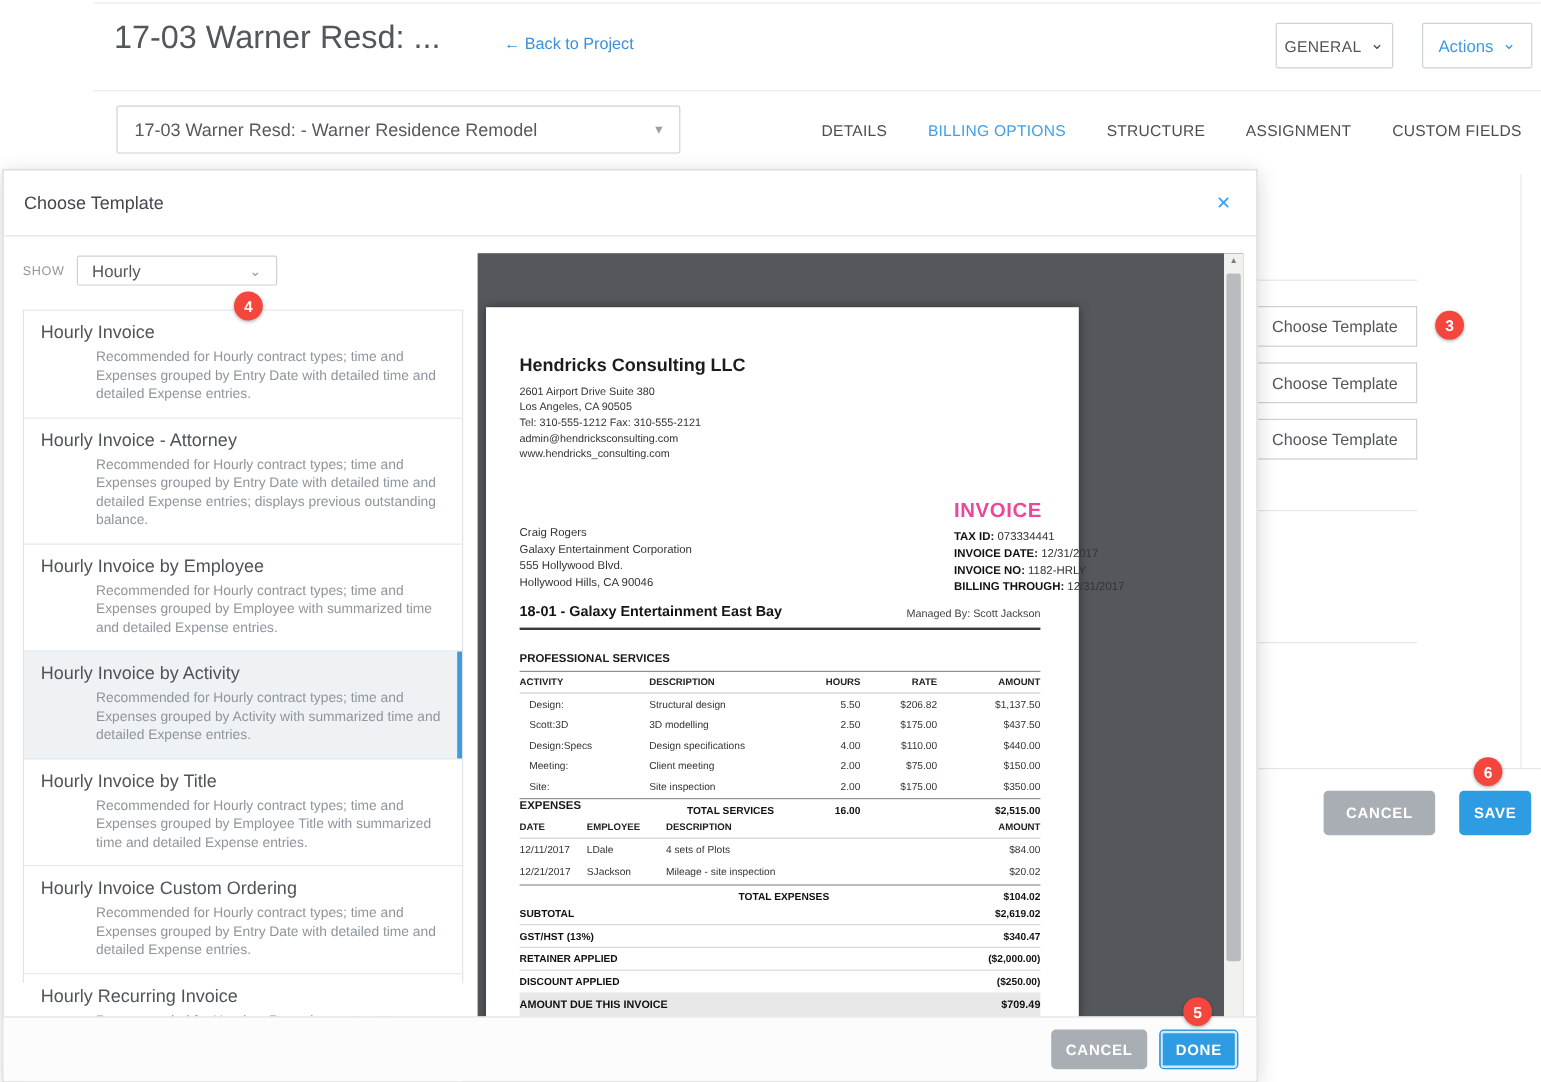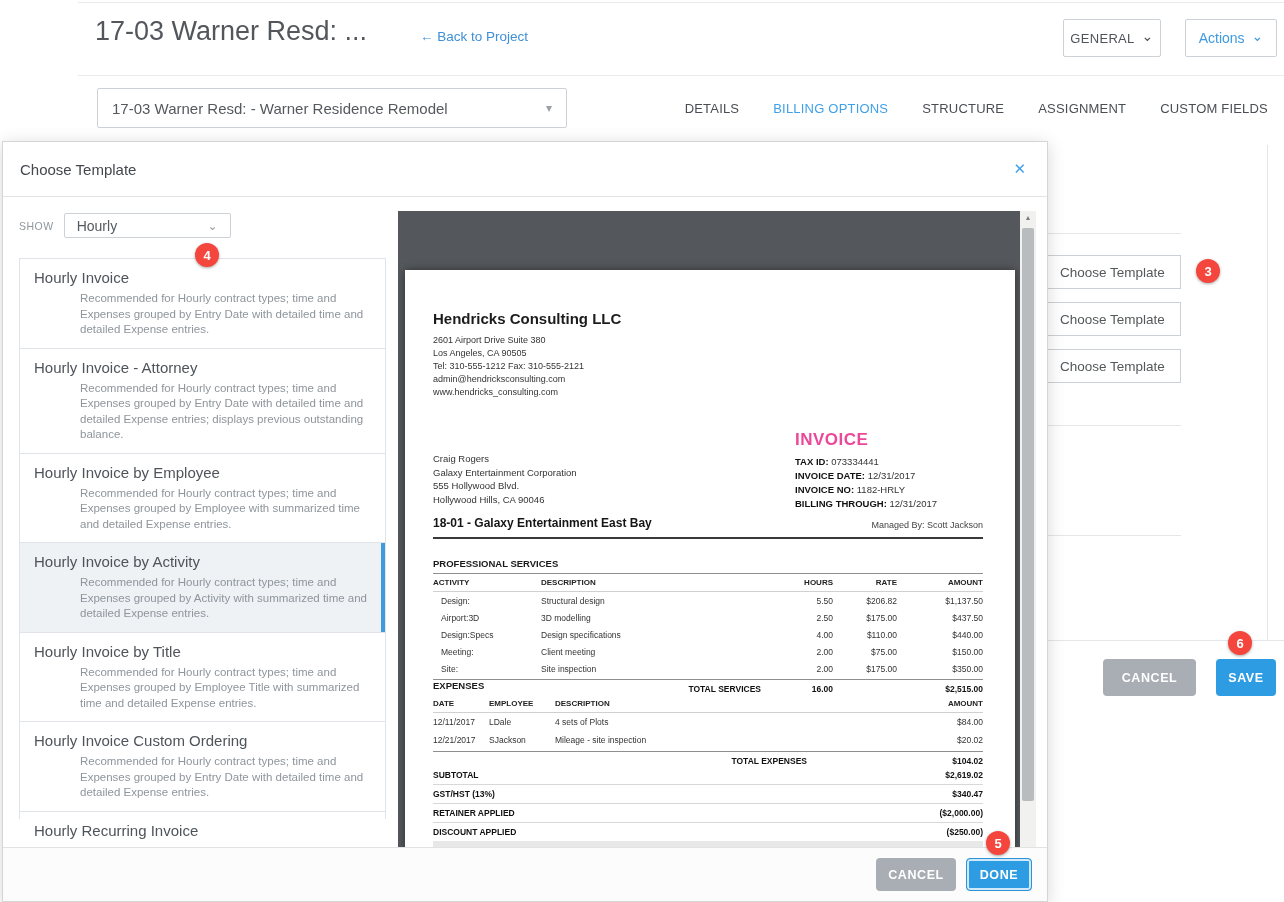--- a/index.html
+++ b/index.html
@@ -62,21 +62,21 @@
   .mf-btn { height:33px; border:none; border-radius:4px; color:#fff; font-size:12.5px; font-weight:700;
             letter-spacing:.6px; display:flex; align-items:center; justify-content:center; cursor:pointer; }
   #btn-cancel-modal { width:80px; background:#a9aeb4; }
   #btn-done { width:66px; background:#2e9ce2; border:1px solid #2b93d6; box-shadow:inset 0 0 0 2px #cfe9fa; }
 
   
   .preview { position:absolute; left:395px; top:69px; width:638px; height:640px; background:#54585c; overflow:hidden; }
   .pv-scrollbar { position:absolute; right:0; top:0; bottom:0; width:16px; background:#f1f1f0; }
   .pv-up { position:absolute; top:3px; left:0; width:16px; text-align:center; font-size:7px; color:#7a7d80; cursor:pointer; }
   .pv-thumb { position:absolute; left:2px; top:17px; width:12px; height:573px; background:#b9bcbe; border-radius:2px; cursor:pointer; }
-  .inv-page { position:absolute; left:7px; top:59px; width:610px; bottom:0; background:#fff;
+  .inv-page { position:absolute; left:7px; top:45px; width:494px; bottom:0; background:#fff;
               box-shadow:0 0 8px rgba(0,0,0,.45); color:#2f2f2f; }
 
   
   .inv-company { position:absolute; left:28px; top:40px; }
   .inv-company .co-name { font-size:15px; font-weight:700; color:#1c1c1c; margin-bottom:7px; }
   .inv-company div.addr { font-size:9px; line-height:13px; color:#333; }
   .inv-client { position:absolute; left:28px; top:182px; font-size:9.5px; line-height:13.5px; color:#333; }
   .inv-meta { position:absolute; left:390px; top:160px; width:200px; }
   .inv-meta .inv-word { font-size:17px; font-weight:700; color:#ec4899; letter-spacing:.5px; margin-bottom:5px; }
   .inv-meta .m-row { font-size:9.5px; line-height:14px; color:#333; }
@@ -252,21 +252,21 @@
             <span class="num">AMOUNT</span>
           </div>
           <div class="svc-grid svc-row">
             <span class="c-act">Design:</span>
               <span>Structural design</span>
               <span class="num">5.50</span>
               <span class="num">$206.82</span>
               <span class="num">$1,137.50</span>
           </div>
           <div class="svc-grid svc-row">
-            <span class="c-act">Airport:3D</span>
+            <span class="c-act">Scott:3D</span>
               <span>3D modelling</span>
               <span class="num">2.50</span>
               <span class="num">$175.00</span>
               <span class="num">$437.50</span>
           </div>
           <div class="svc-grid svc-row">
             <span class="c-act">Design:Specs</span>
               <span>Design specifications</span>
               <span class="num">4.00</span>
               <span class="num">$110.00</span>

